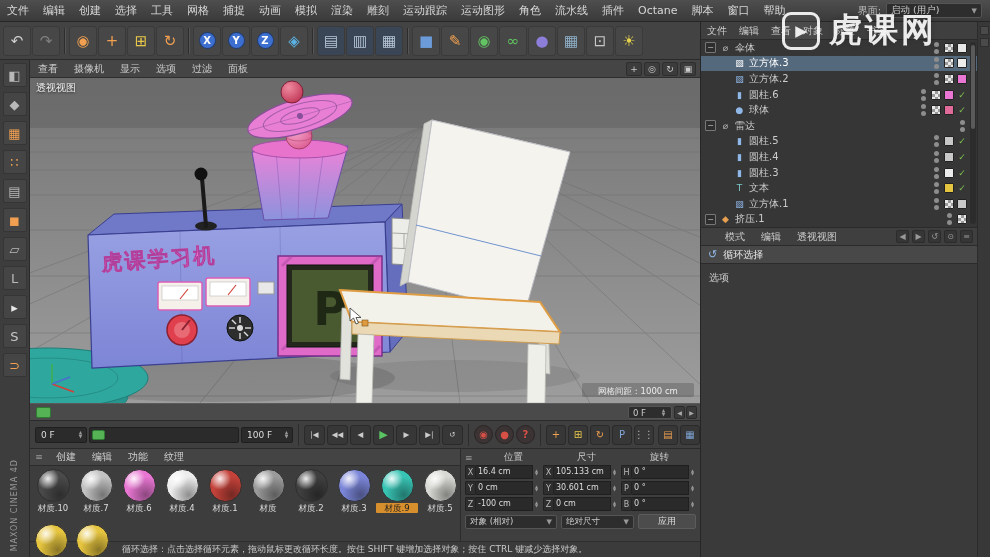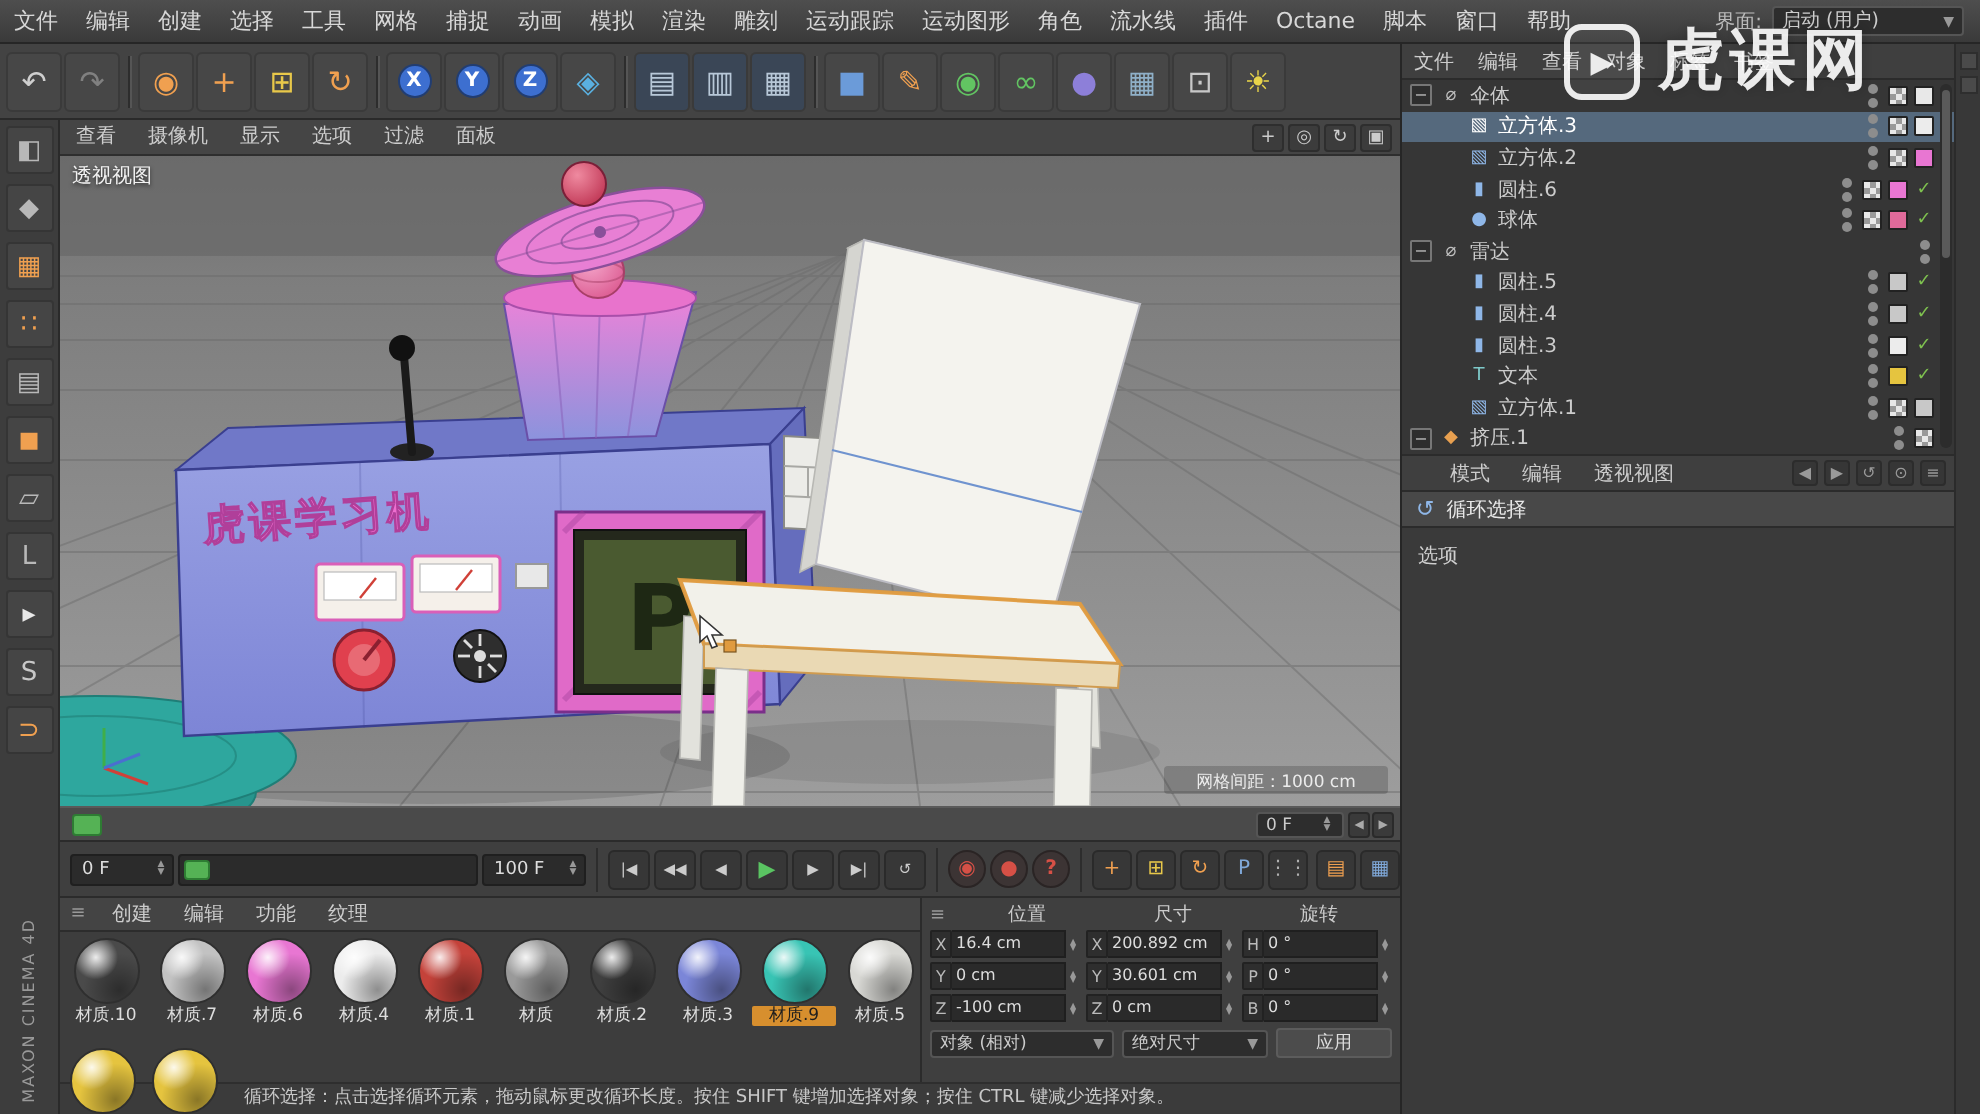--- a/index.html
+++ b/index.html
@@ -608,21 +608,21 @@
           <div class="coord-cell">
             <span class="ax">X</span>
             <span class="val">16.4 cm</span>
             <span class="spin">
               <i>▲</i>
               <i>▼</i>
             </span>
           </div>
           <div class="coord-cell">
             <span class="ax">X</span>
-            <span class="val">200.892 cm</span>
+            <span class="val">105.133 cm</span>
             <span class="spin">
               <i>▲</i>
               <i>▼</i>
             </span>
           </div>
           <div class="coord-cell">
             <span class="ax">H</span>
             <span class="val">0 °</span>
             <span class="spin">
               <i>▲</i>

